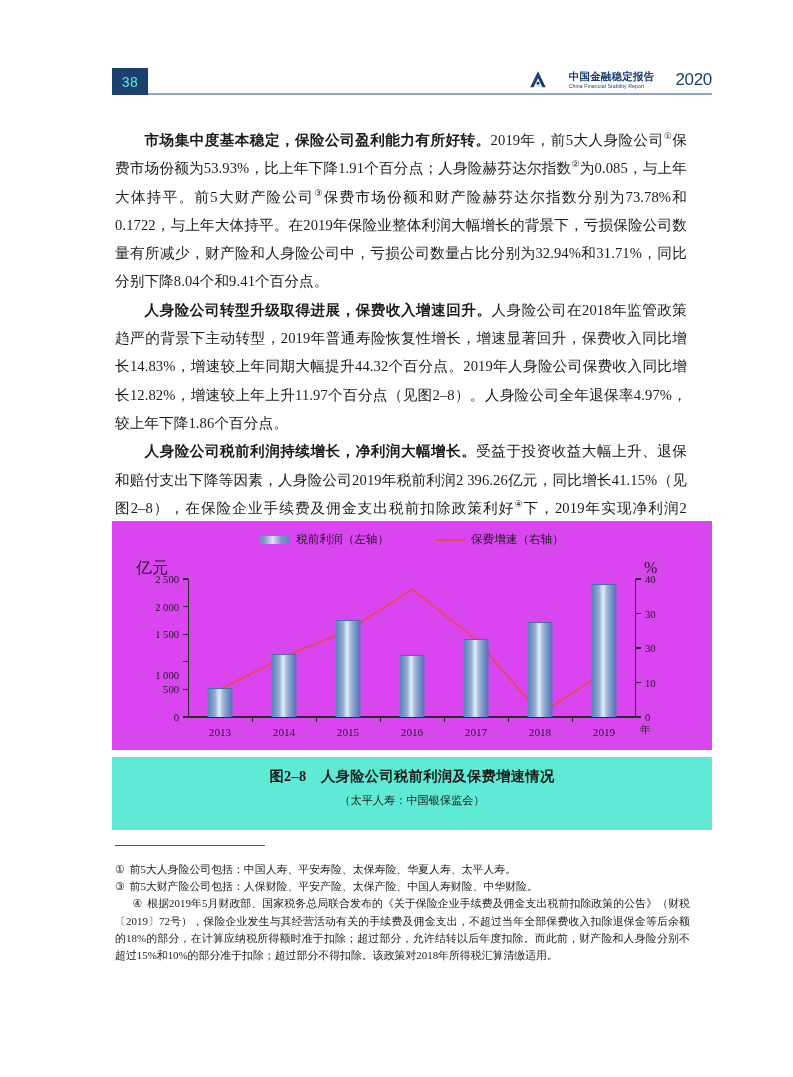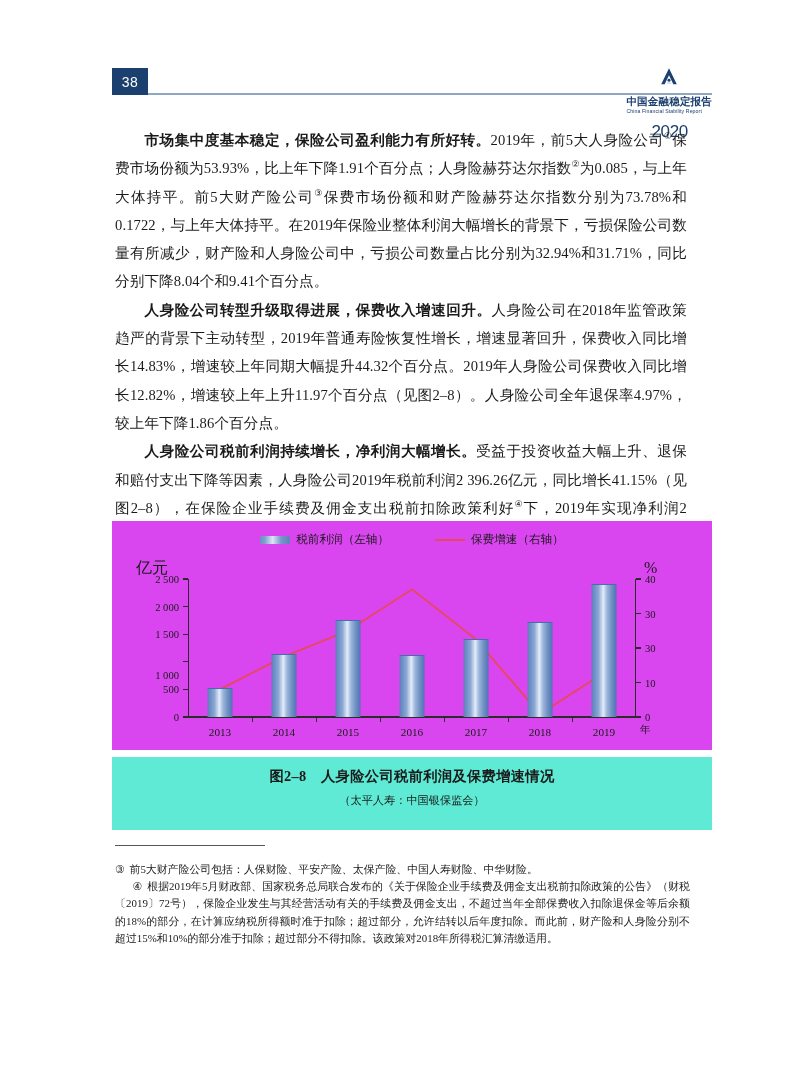--- a/index.html
+++ b/index.html
@@ -30,21 +30,21 @@
     width: 600px;
     height: 40px;
   }
   .page-num-badge {
     position: absolute;
     left: 0;
     top: 0;
     width: 36px;
     height: 27px;
     background: #1b3f6e;
-    color: #ffffff;
+    color: #5eead4;
     font-family: "Liberation Sans", sans-serif;
     font-size: 14px;
     letter-spacing: 0.5px;
     display: flex;
     align-items: center;
     justify-content: center;
   }
   .header-rule {
     position: absolute;
     left: 36px;
@@ -53,22 +53,21 @@
     height: 1.6px;
     background: #8fa7c0;
   }
   .brand {
     position: absolute;
     right: 0;
     top: -2px;
     height: 28px;
     display: flex;
     align-items: center;
-    gap: 8px;
-    flex-direction: column;
+    gap: 20px;
   }
   .brand-mark {
     width: 22px;
     height: 22px;
     flex: 0 0 auto;
   }
   .brand-text {
     display: flex;
     flex-direction: column;
     justify-content: center;
@@ -402,17 +401,18 @@
 
     <div class="caption-box">
       <div class="caption-title">图2–8　人身险公司税前利润及保费增速情况</div>
       <div class="caption-sub">（太平人寿：中国银保监会）</div>
     </div>
 
   </div>
 
   <div class="footnote-rule"></div>
   <div class="footnotes" id="footnotes">
+      <p class="fn"><span class="fn-marker">① </span><span>前5大人身险公司包括：中国人寿、平安寿险、太保寿险、华夏人寿、太平人寿。</span></p>
       <p class="fn"><span class="fn-marker">③ </span><span>前5大财产险公司包括：人保财险、平安产险、太保产险、中国人寿财险、中华财险。</span></p>
       <p class="fn"><span class="fn-indent"></span><span class="fn-marker">④ </span><span>根据2019年5月财政部、国家税务总局联合发布的《关于保险企业手续费及佣金支出税前扣除政策的公告》（财税〔2019〕72号），保险企业发生与其经营活动有关的手续费及佣金支出，不超过当年全部保费收入扣除退保金等后余额的18%的部分，在计算应纳税所得额时准于扣除；超过部分，允许结转以后年度扣除。而此前，财产险和人身险分别不超过15%和10%的部分准于扣除；超过部分不得扣除。该政策对2018年所得税汇算清缴适用。</span></p>
     </div>
 
 </div>
 
 </body></html>

